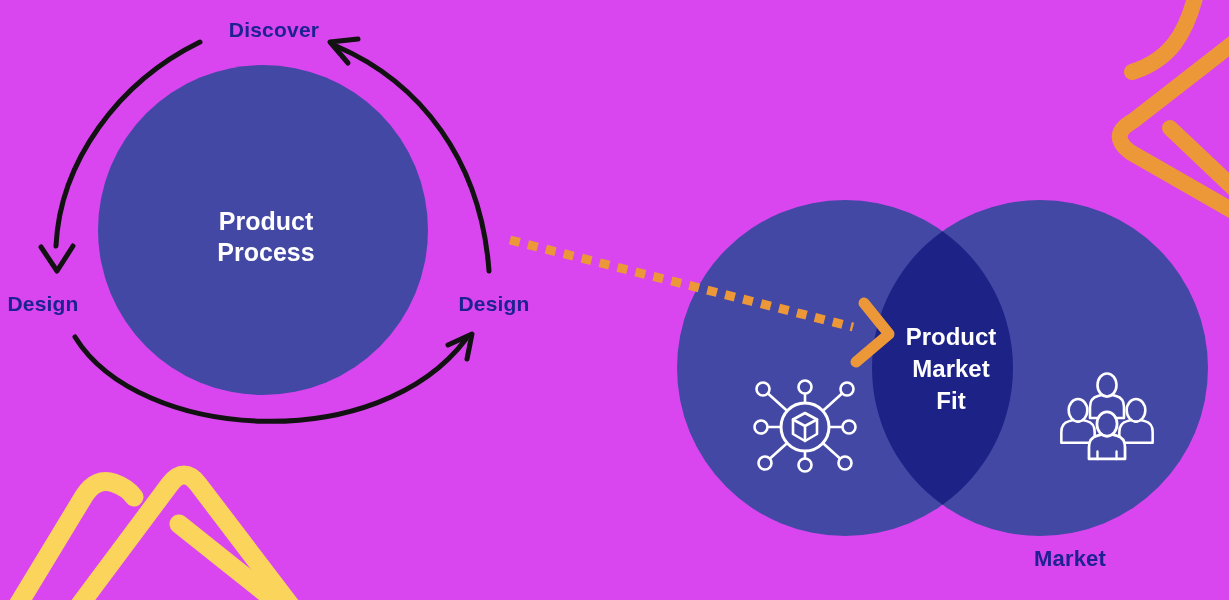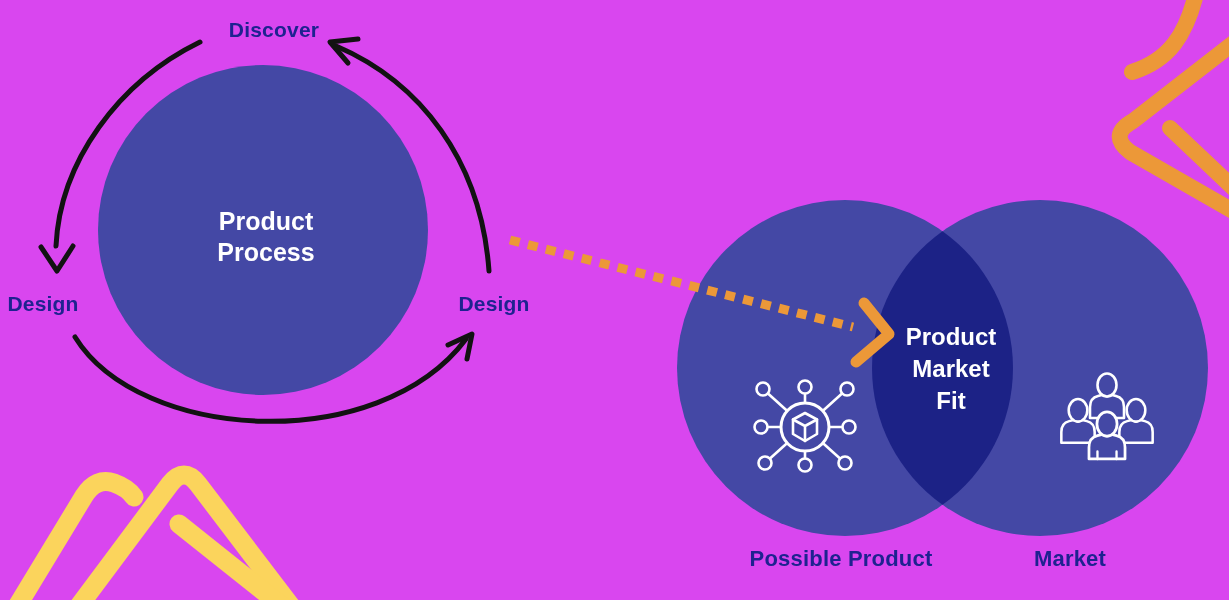--- a/index.html
+++ b/index.html
@@ -120,15 +120,14 @@
     <span>Product</span>
     <span>Process</span>
   </div>
 
   <div class="lbl white-txt lbl-pmf">
     <span>Product</span>
     <span>Market</span>
     <span>Fit</span>
   </div>
 
-  <div class="lbl navy-big lbl-possible">Possible Product</div>
   <div class="lbl navy-big lbl-market">Market</div>
 </div>
 
 </body></html>

